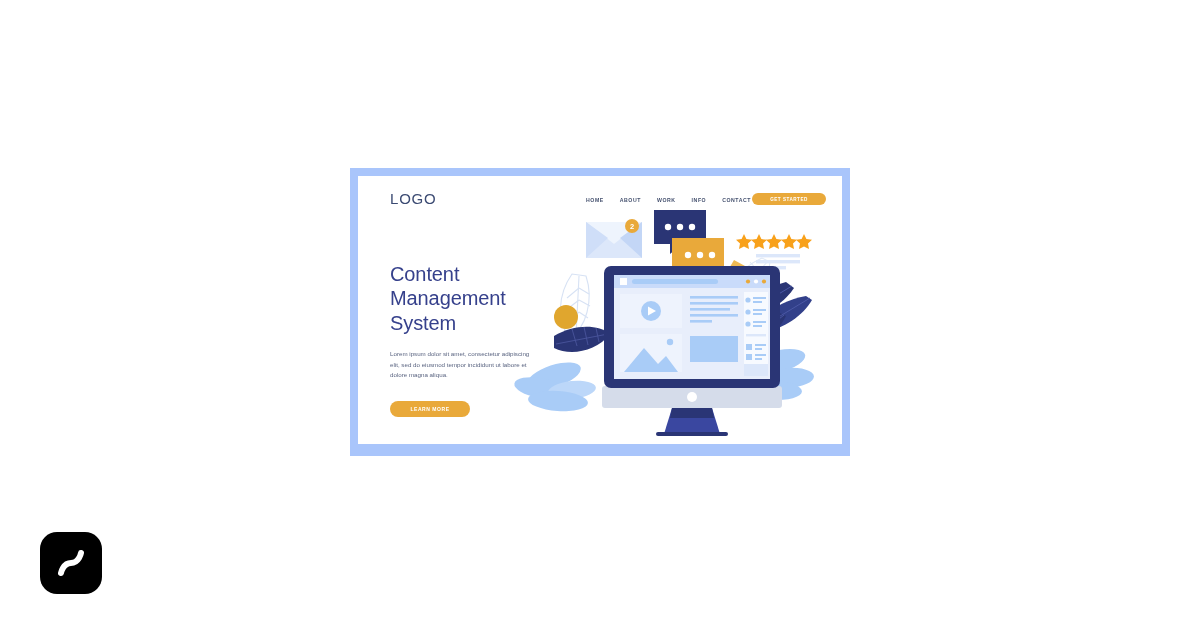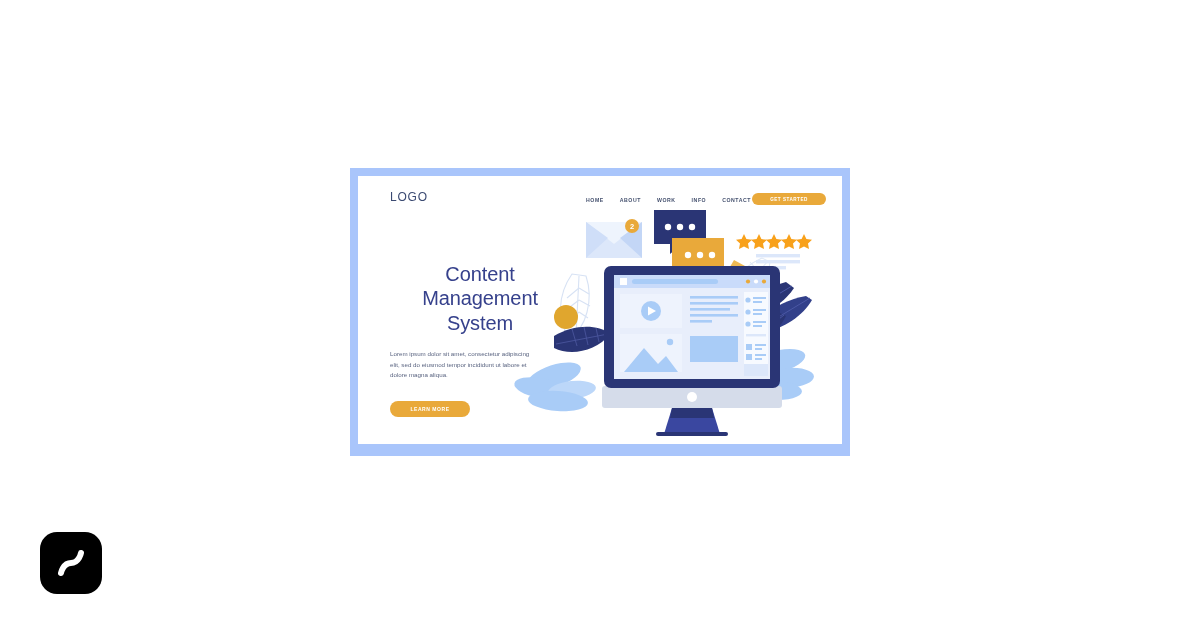--- a/index.html
+++ b/index.html
@@ -18,21 +18,21 @@
     position:relative;width:100%;height:100%;background:#ffffff;overflow:hidden;
   }
 
   
   #site-header{
     position:absolute;left:0;top:0;width:100%;height:50px;
     display:flex;align-items:center;z-index:40;
   }
   #logo-text{
     position:absolute;left:32px;top:14px;
-    font-size:12px;letter-spacing:.8px;color:#3b4a72;font-weight:400;
+    font-size:15px;letter-spacing:.8px;color:#3b4a72;font-weight:400;
   }
   #main-nav{
     position:absolute;left:228px;top:21px;display:flex;gap:16px;align-items:center;
   }
   .nav-item{
     font-size:5.2px;letter-spacing:.55px;color:#44506e;font-weight:700;
     white-space:nowrap;cursor:pointer;
   }
   #get-started-button{
     position:absolute;left:394px;top:17px;width:74px;height:12px;
@@ -40,21 +40,21 @@
     cursor:pointer;
   }
   #get-started-label{
     font-size:4.6px;letter-spacing:.5px;color:#ffffff;font-weight:700;
   }
 
   
   #hero-copy{position:absolute;left:32px;top:86px;width:180px;z-index:30;}
   #hero-title{
     font-size:20px;line-height:1.22;color:#36418c;font-weight:400;
-    letter-spacing:-.1px;margin:0;text-align:center;
+    letter-spacing:-.1px;margin:0;
   }
   #hero-paragraph{
     margin:14px 0 0 0;width:148px;
     font-size:6.2px;line-height:1.72;color:#5a6480;
   }
   #learn-more-button{
     margin-top:20px;width:80px;height:16px;background:#e9a93a;border-radius:9px;
     display:flex;align-items:center;justify-content:center;cursor:pointer;
   }
   #learn-more-label{font-size:5px;letter-spacing:.55px;color:#ffffff;font-weight:700;}

